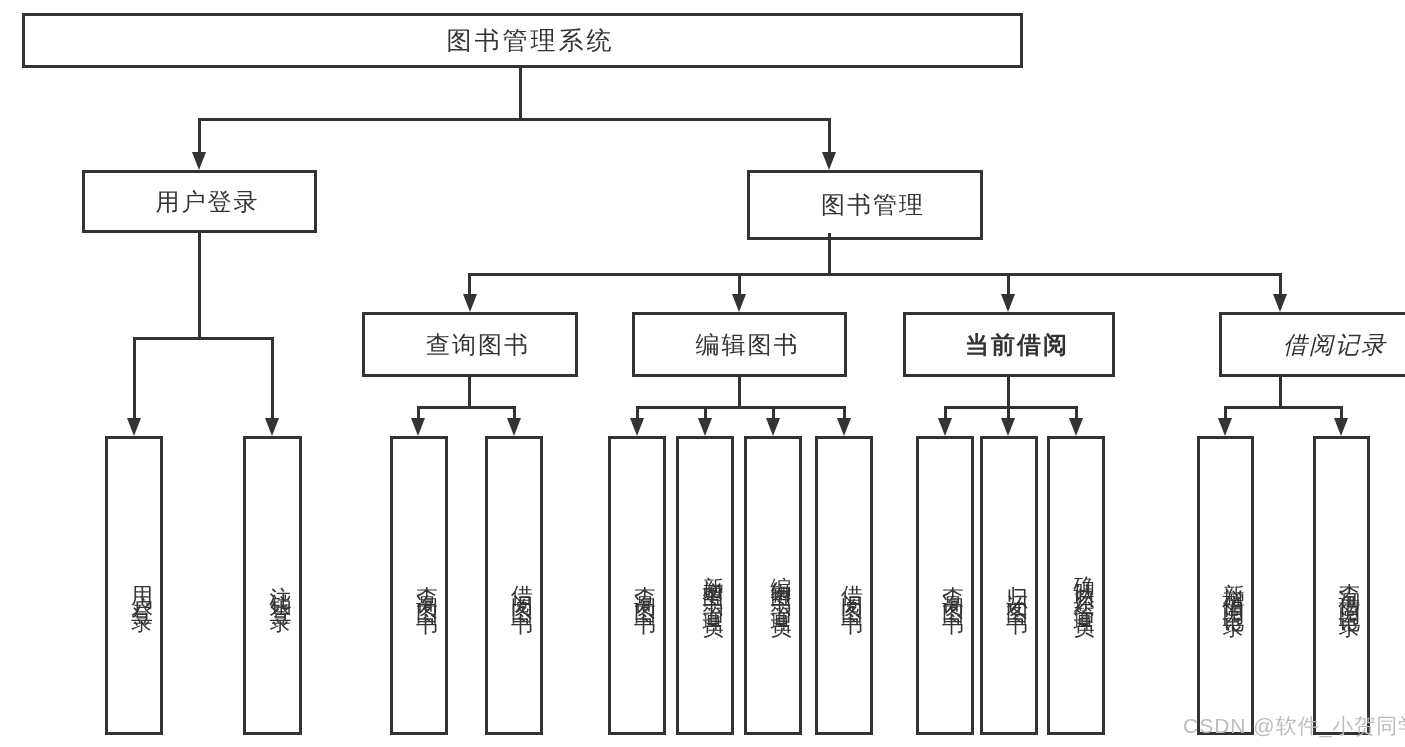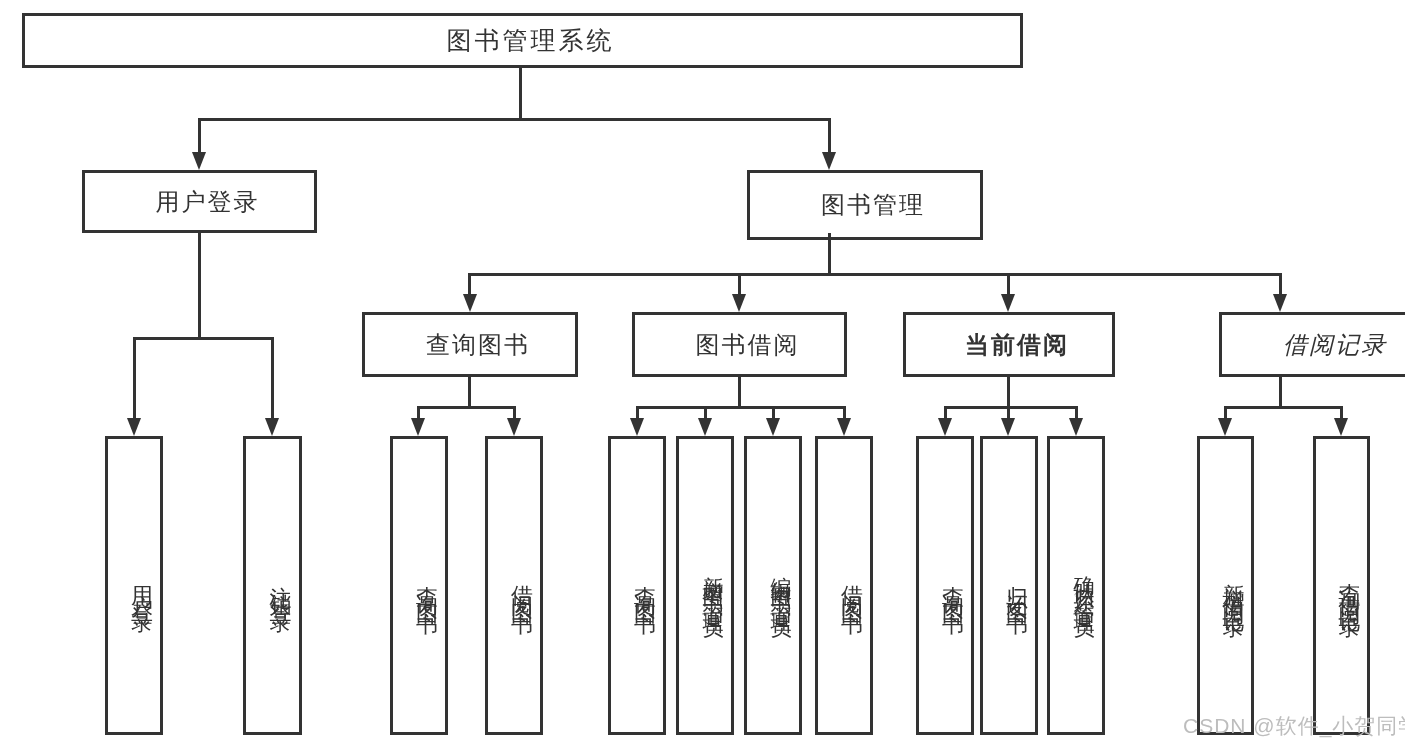--- a/index.html
+++ b/index.html
@@ -82,21 +82,21 @@
   <div class="arrow" style="left:732px;top:294px;"></div>
   <div class="vline" style="left:1007px;top:273px;height:23px;"></div>
   <div class="arrow" style="left:1001px;top:294px;"></div>
   <div class="vline" style="left:1279px;top:273px;height:23px;"></div>
   <div class="arrow" style="left:1273px;top:294px;"></div>
 
   <div class="node h" style="left:362px;top:312px;width:216px;height:65px;">
     <span>查询图书</span>
   </div>
   <div class="node h" style="left:632px;top:312px;width:215px;height:65px;">
-    <span>图书借阅</span>
+    <span>编辑图书</span>
   </div>
   <div class="node h" style="left:903px;top:312px;width:212px;height:65px;font-weight:bold;">
     <span>当前借阅</span>
   </div>
   <div class="node h" style="left:1219px;top:312px;width:216px;height:65px;font-style:italic;">
     <span>借阅记录</span>
   </div>
 
   <div class="vline" style="left:468px;top:377px;height:32px;"></div>
   <div class="hline" style="left:417px;top:406px;width:99px;"></div>

